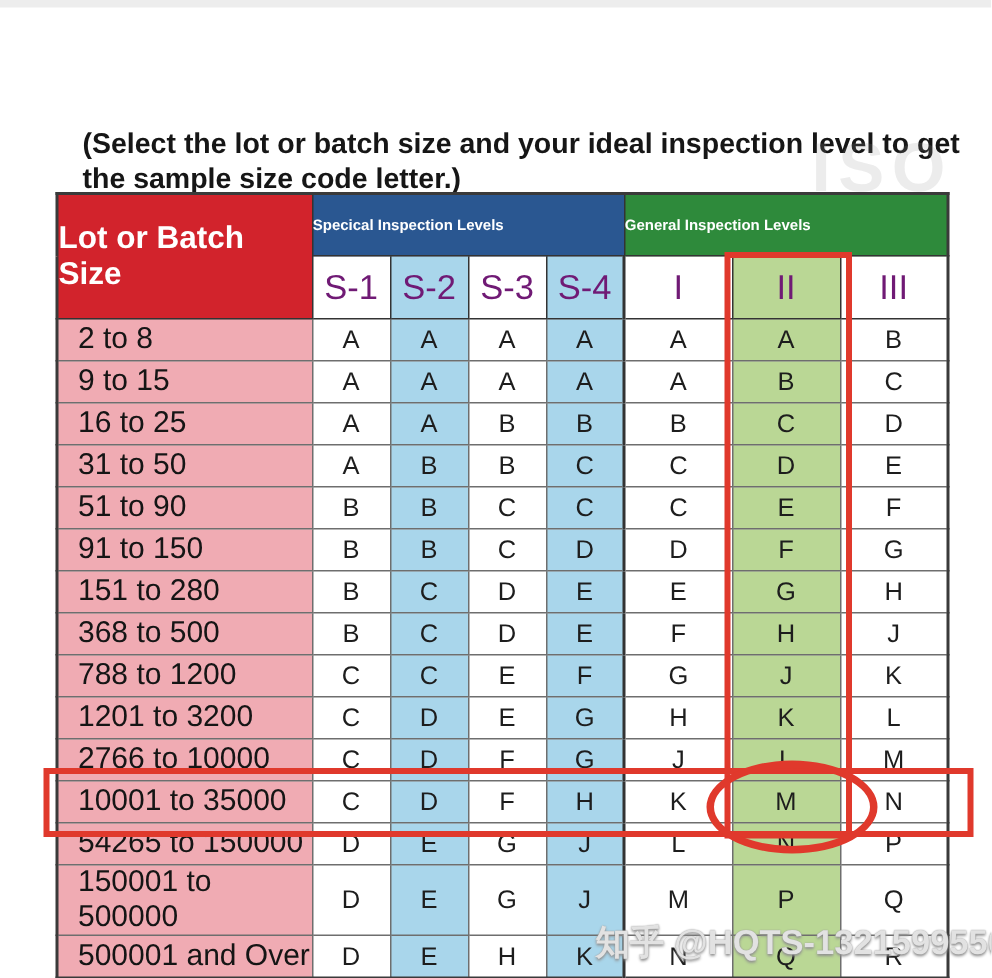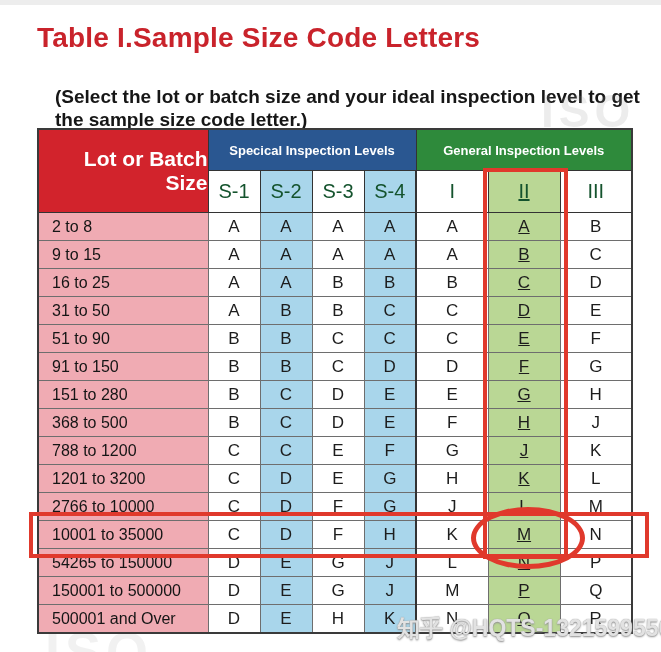--- a/index.html
+++ b/index.html
@@ -30,39 +30,39 @@
     position:absolute; left:37px; top:128px;
     border-collapse:collapse; table-layout:fixed;
     border:2px solid #3a3a3a;
   }
   .code-table th, .code-table td { padding:0; }
   .code-table thead th { border:1px solid #333; }
   .code-table tbody td { border:1px solid #6e6e6e; height:27px; }
 
   th.corner {
     background:var(--header-red); color:#fff;
-    font-size:21px; font-weight:bold; text-align:right;padding-left:44px;
-  }
-  th.grp { color:#fff; font-size:13px; font-weight:bold; height:40px; text-align:center; }
+    font-size:21px; font-weight:bold; text-align:left;
+  }
+  th.grp { color:#fff; font-size:10px; font-weight:bold; height:40px; text-align:left; }
   th.grp.blue  { background:var(--header-blue); }
   th.grp.green { background:var(--header-green); }
 
   th.lvl {
-    background:#fff; height:41px; font-size:20px; font-weight:normal;
-    color:#14532d; text-align:center;
+    background:#fff; height:41px; font-size:23px; font-weight:normal;
+    color:#701a75; text-align:center;
   }
 
   td.lot {
     background:var(--row-label-pink); text-align:left; padding-left:13px;
-    font-size:16px; color:#151515;
+    font-size:20px; color:#151515;
   }
   td.code { text-align:center; font-size:17px; color:#1d1d1d; background:#fff; }
 
   .shade-blue  { background:var(--shade-blue) !important;margin-left:24px; }
-  .shade-green { background:var(--shade-green) !important;text-decoration:underline; }
+  .shade-green { background:var(--shade-green) !important; }
   .sep { border-left:2px solid #333 !important; }
 
   .hl { position:absolute; pointer-events:none; background:transparent;
         border:4px solid var(--highlight-red); }
   .hl-col     { left:483px; top:168px; width:77px;  height:383px; }
   .hl-row     { left:29px;  top:512px; width:612px; height:38px;  }
   .hl-ellipse { left:471px; top:507px; width:104px; height:52px;
                 border-width:5px; border-radius:50%; }
 
   .credit {
@@ -71,21 +71,20 @@
     text-shadow:0 1px 2px #8f8f8f, 0 0 1px #9a9a9a;
     pointer-events:none;
   }
 </style>
 </head>
 <body>
 
 <div class="stage">
   <div class="top-strip"></div>
 
-  <h1 class="title">Table I.Sample Size Code Letters</h1>
   <p class="subtitle">(Select the lot or batch size and your ideal inspection level to get the sample size code letter.)</p>
 
   <div class="iso-wm iso-top">ISO</div>
   <div class="iso-wm iso-bottom">ISO</div>
 
   <table class="code-table">
     <colgroup>
       <col style="width:170px">
       <col style="width:52px">
         <col style="width:52px">

